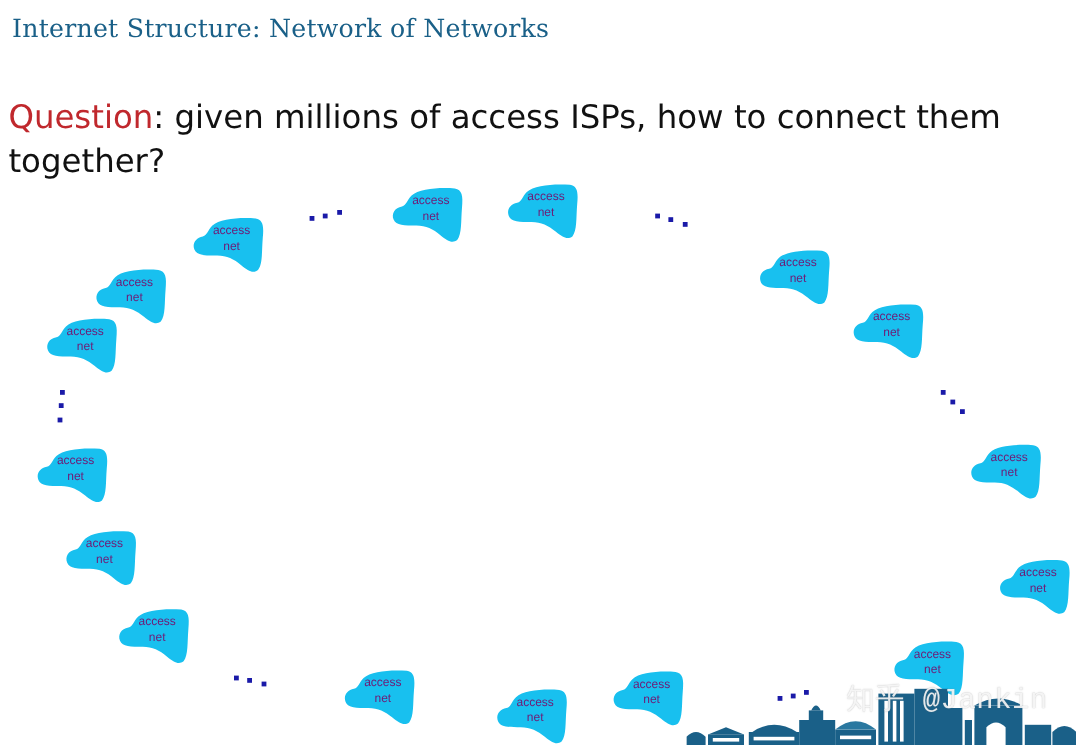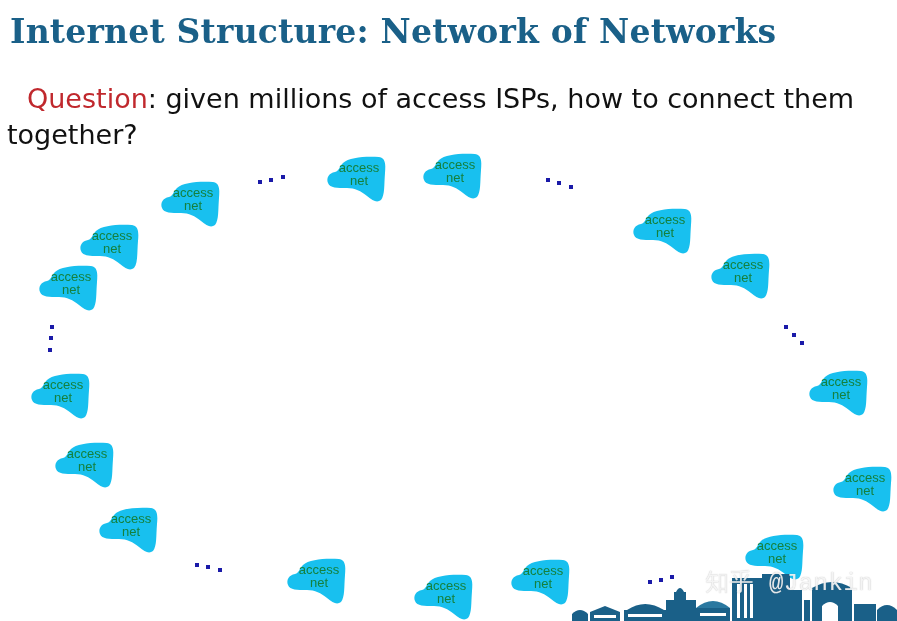--- a/index.html
+++ b/index.html
@@ -4,38 +4,38 @@
 <style>
   html, body { margin: 0; padding: 0; }
   body {
     width: 897px; height: 621px; position: relative; overflow: hidden;
     background: #ffffff;
     font-family: "DejaVu Sans", sans-serif;
   }
   .title {
     position: absolute; left: 10px; top: 12px;
     font-family: "DejaVu Serif", serif;
-    font-weight: bold; font-size: 33px; color: #1a6088;
+    font-weight: normal; font-size: 21px; color: #1a6088;
     letter-spacing: 0.2px; white-space: nowrap;
   }
   .question {
     position: absolute; left: 7px; top: 81px; width: 860px;
     font-family: "DejaVu Sans", sans-serif;
     font-size: 27px; line-height: 36px; color: #111111;
   }
-  .question .q-label { color: #c0282d; margin-left: 20px; }
+  .question .q-label { color: #c0282d; }
   .cloud {
     position: absolute; width: 64px; height: 48px;
   }
   .cloud svg { position: absolute; left: 0; top: 0; width: 64px; height: 48px; }
   .cloud .label {
     position: absolute; left: 8px; top: 6px; width: 56px;
     text-align: center;
     font-family: "Liberation Sans", sans-serif;
-    font-size: 13px; line-height: 13px; color: #15803d;
+    font-size: 10px; line-height: 13px; color: #701a75;
   }
   .dots { position: absolute; }
   .dots svg { display: block; }
   .skyline { position: absolute; left: 572px; top: 570px; width: 325px; height: 51px; }
   .watermark {
     position: absolute; left: 705px; top: 566px;
     font-family: Liberation Mono, monospace;
     font-size: 24px; color: rgba(255,255,255,0.85);
     text-shadow: 0 0 1px rgba(120,120,120,0.6);
     white-space: nowrap; letter-spacing: 0.5px;

